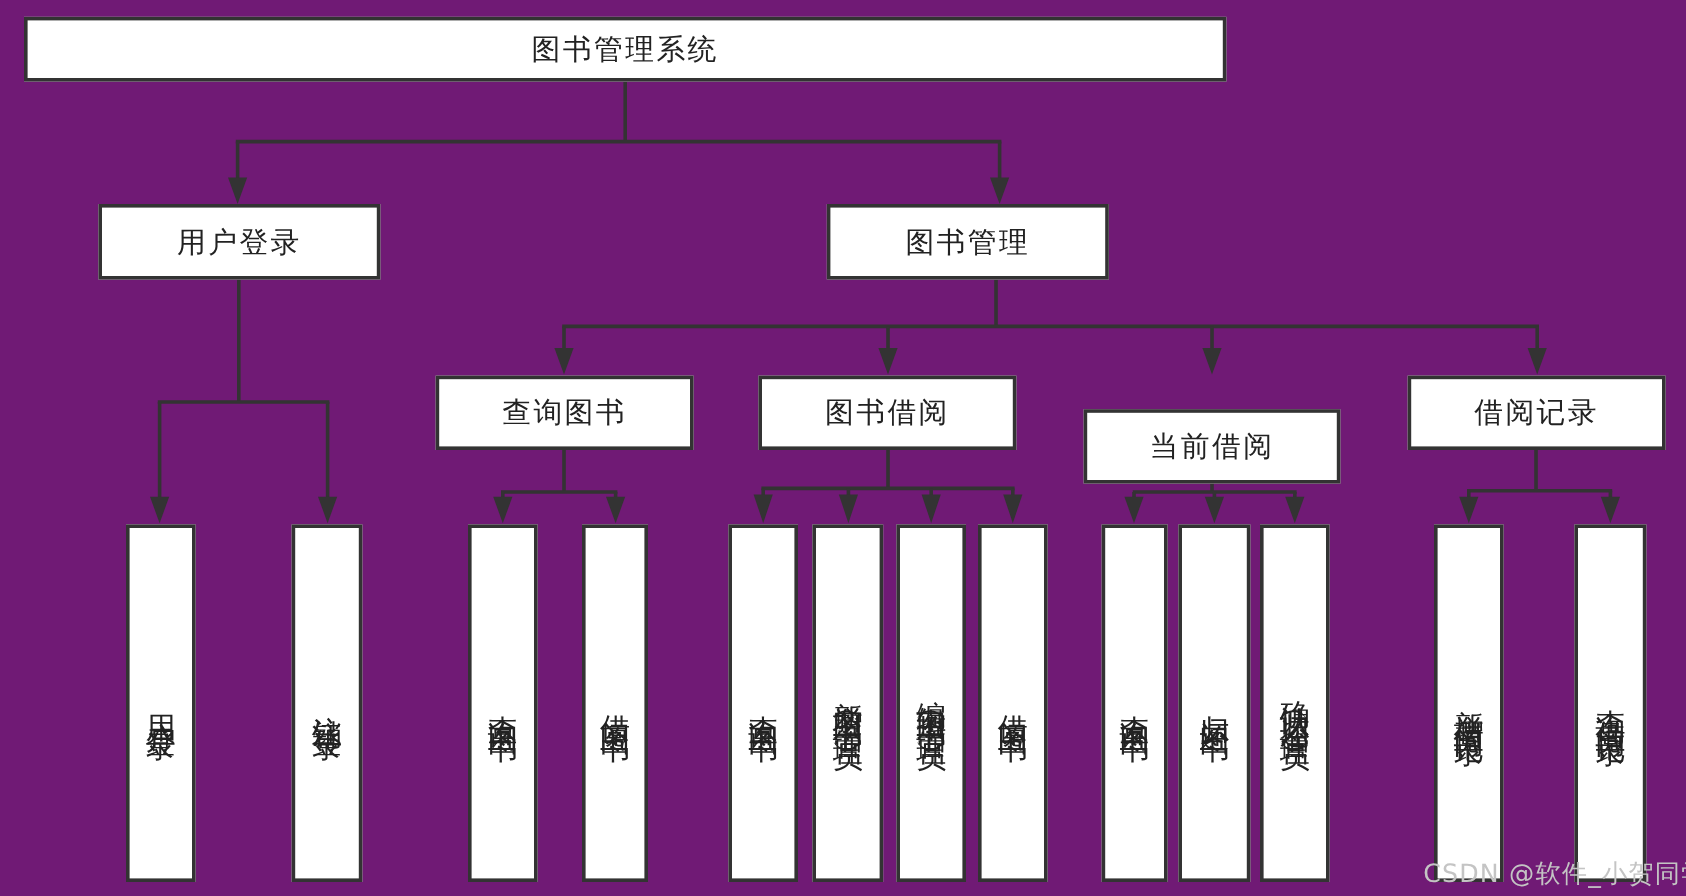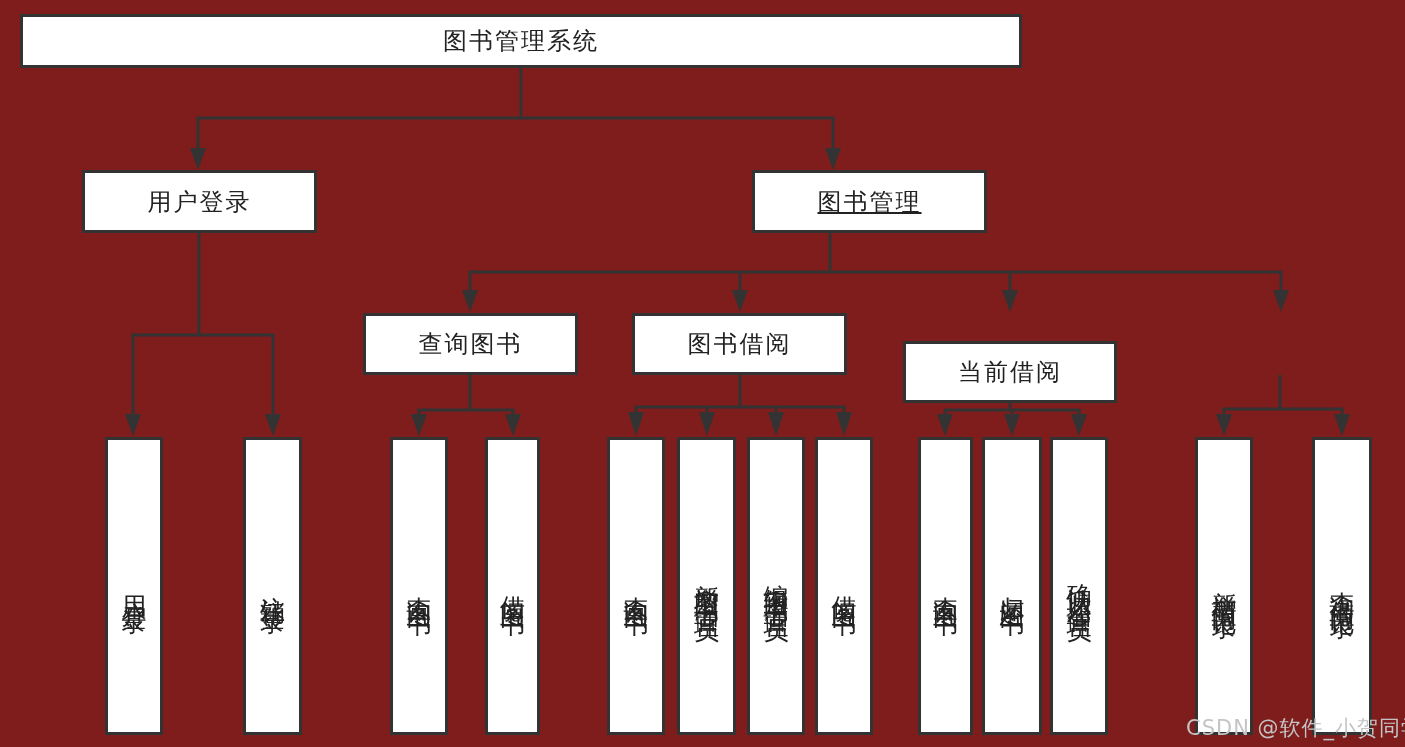--- a/index.html
+++ b/index.html
@@ -1,19 +1,19 @@
 <!DOCTYPE html>
 <html><head>
 <meta charset="utf-8">
 <style>
   html,body{margin:0;padding:0;background:#ffffff;}
   .canvas{
     position:relative;
     width:1405px;height:747px;
-    background:#7f1d1d;
+    background:#701a75;
     font-family:"DejaVu Sans","Liberation Sans",sans-serif;
     color:#222222;
     overflow:hidden;
   }
   .wires{position:absolute;left:0;top:0;width:1405px;height:747px;}
   .wires line{stroke:#333333;stroke-width:3;}
   .wires polygon{fill:#333333;stroke:none;}
   .box{
     position:absolute;
     box-sizing:border-box;
@@ -122,32 +122,35 @@
     </g>
   </svg>
 
   <div class="box" style="left:20px;top:14px;width:1002px;height:54px;">
     <span class="h-label">图书管理系统</span>
   </div>
 
   <div class="box" style="left:82px;top:170px;width:235px;height:63px;">
     <span class="h-label">用户登录</span>
   </div>
-  <div class="box" style="left:752px;top:170px;width:235px;height:63px;text-decoration:underline;">
+  <div class="box" style="left:689px;top:170px;width:235px;height:63px;">
     <span class="h-label">图书管理</span>
   </div>
 
   <div class="box" style="left:363px;top:313px;width:215px;height:62px;">
     <span class="h-label">查询图书</span>
   </div>
   <div class="box" style="left:632px;top:313px;width:215px;height:62px;">
     <span class="h-label">图书借阅</span>
   </div>
   <div class="box" style="left:903px;top:313px;width:214px;height:62px;margin-top:28px;">
     <span class="h-label">当前借阅</span>
+  </div>
+  <div class="box" style="left:1173px;top:313px;width:215px;height:62px;">
+    <span class="h-label">借阅记录</span>
   </div>
 
   <div class="box v-box" style="left:105px;width:58px;">
     <span class="v-label">用户登录</span>
   </div>
   <div class="box v-box" style="left:243px;width:59px;">
     <span class="v-label">注销登录</span>
   </div>
 
   <div class="box v-box" style="left:390px;width:58px;">

